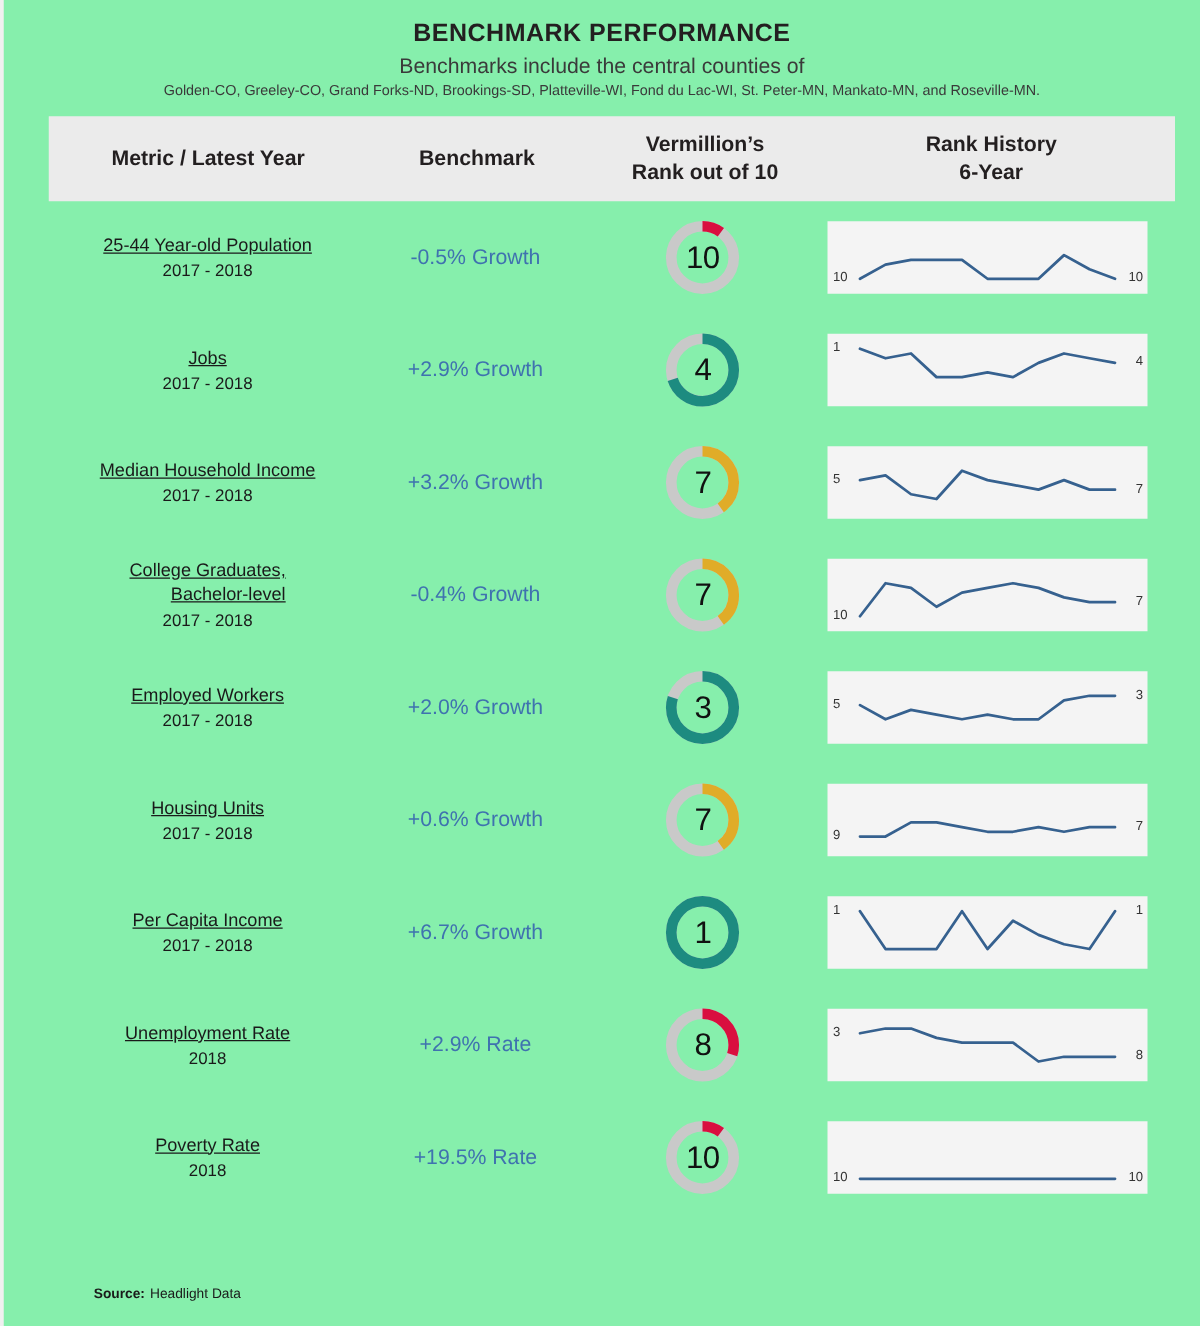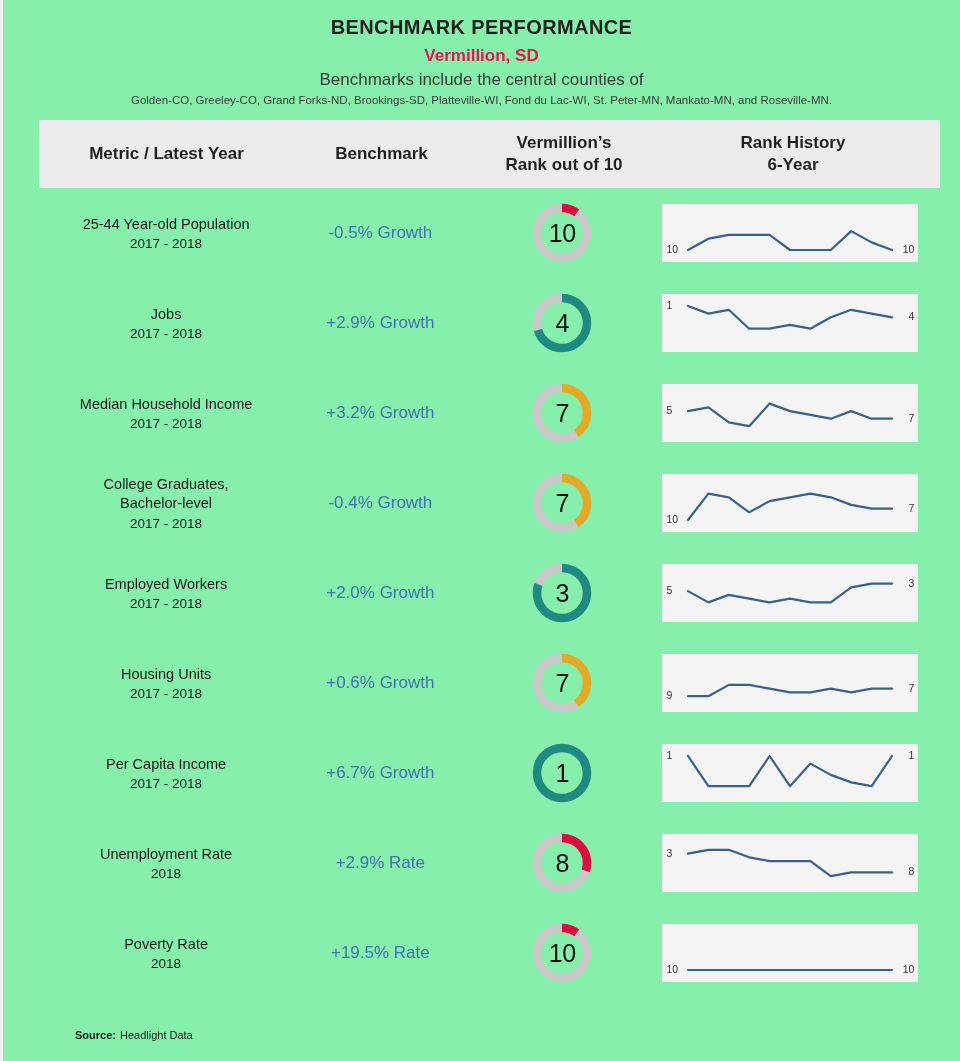--- a/index.html
+++ b/index.html
@@ -72,23 +72,24 @@
     height: 90px;
   }
   .cell { display: flex; align-items: center; justify-content: center; }
   .c-metric  { width: 255px; flex-direction: column; }
   .c-bench   { width: 175px; }
   .c-rank    { width: 190px; }
   .c-history { width: 268px; }
 
   .metric-name {
     font-size: 14.5px;
-    text-align: center;
+    text-align: right;
     line-height: 1.3;
     color: #1a1a1a;
+    text-decoration: underline;
   }
   .metric-years {
     font-size: 13.5px;
     text-align: left;
     color: #1a1a1a;
     margin-top: 3px;
   }
   .bench-val {
     font-size: 17px;
     color: #3f72af;
@@ -135,21 +136,20 @@
   .footer b { font-weight: bold; }
   .footer span.src-val { margin-left: 4px; }
 </style>
 </head>
 <body>
 
 <div class="page">
 
   <div class="hdr">
     <div class="hdr-title">BENCHMARK PERFORMANCE</div>
-    <div class="hdr-sub">Vermillion, SD</div>
     <div class="hdr-note1">Benchmarks include the central counties of</div>
     <div class="hdr-note2">Golden-CO, Greeley-CO, Grand Forks-ND, Brookings-SD, Platteville-WI, Fond du Lac-WI, St. Peter-MN, Mankato-MN, and Roseville-MN.</div>
   </div>
 
   <div class="colhead">
     <div class="ch ch-metric">Metric / Latest Year</div>
     <div class="ch ch-bench">Benchmark</div>
     <div class="ch ch-rank">
       <div>Vermillion’s</div>
       <div>Rank out of 10</div>

